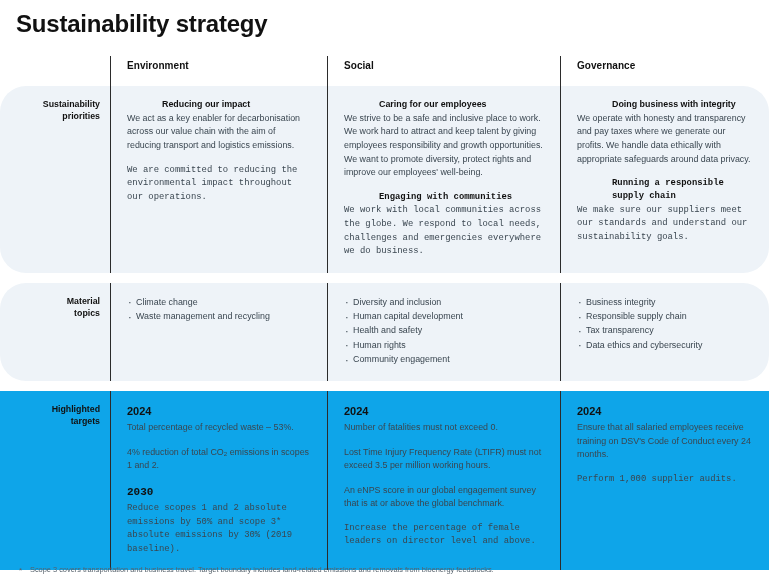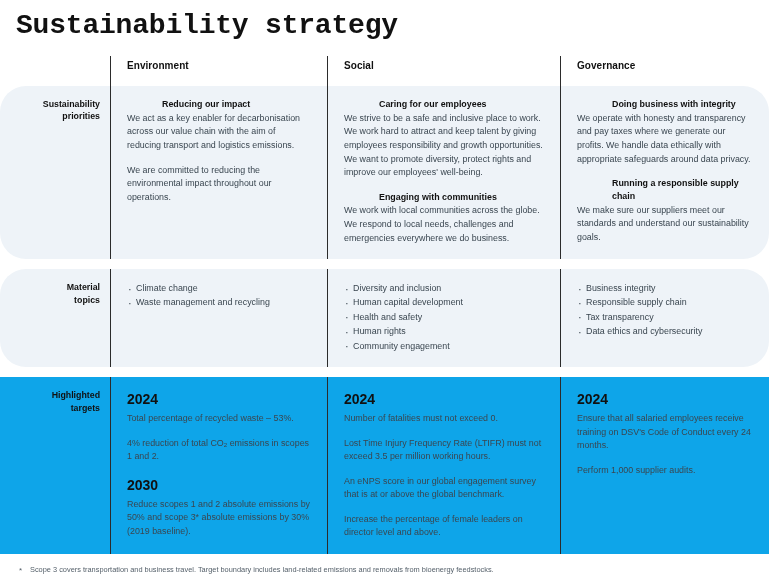--- a/index.html
+++ b/index.html
@@ -14,25 +14,24 @@
     color: #1a1a1a;
     -webkit-font-smoothing: antialiased;
     overflow: hidden;
     position: relative;
   }
 
   .page-title {
     position: absolute;
     left: 16px;
     top: 10px;
-    font-size: 28px;
+    font-size: 24px;
     font-weight: bold;
     letter-spacing: -0.2px;
     color: #111111;
-    font-family: Liberation Mono, monospace;
   }
 
   
   .table {
     position: absolute;
     left: 0;
     top: 56px;
     width: 769px;
   }
 
@@ -103,40 +102,40 @@
 
   .col-title {
     font-size: 10px;
     font-weight: bold;
     color: #111111;
     letter-spacing: 0.05px;
   }
 
   
   .blk { margin: 0 0 11px 0; }
-  .blk:last-child { margin-bottom: 0; }
+  .blk:last-child { margin-bottom: 0; font-family: Liberation Mono, monospace; }
 
   .blk-head {
     font-size: 8.9px;
     font-weight: bold;
     color: #111111;
     margin: 0 0 1px 0;
     line-height: 1.45;
     padding-left: 35px;
   }
 
   .blk-body {
     font-size: 8.9px;
     line-height: 1.52;
     color: #3a4650;
     margin: 0;
   }
 
   .year {
-    font-size: 14px;
+    font-size: 11px;
     font-weight: bold;
     color: #111111;
     margin: 0 0 2px 0;
     line-height: 1.5;
   }
 
   
   ul.topics {
     list-style: none;
     margin: 0;

